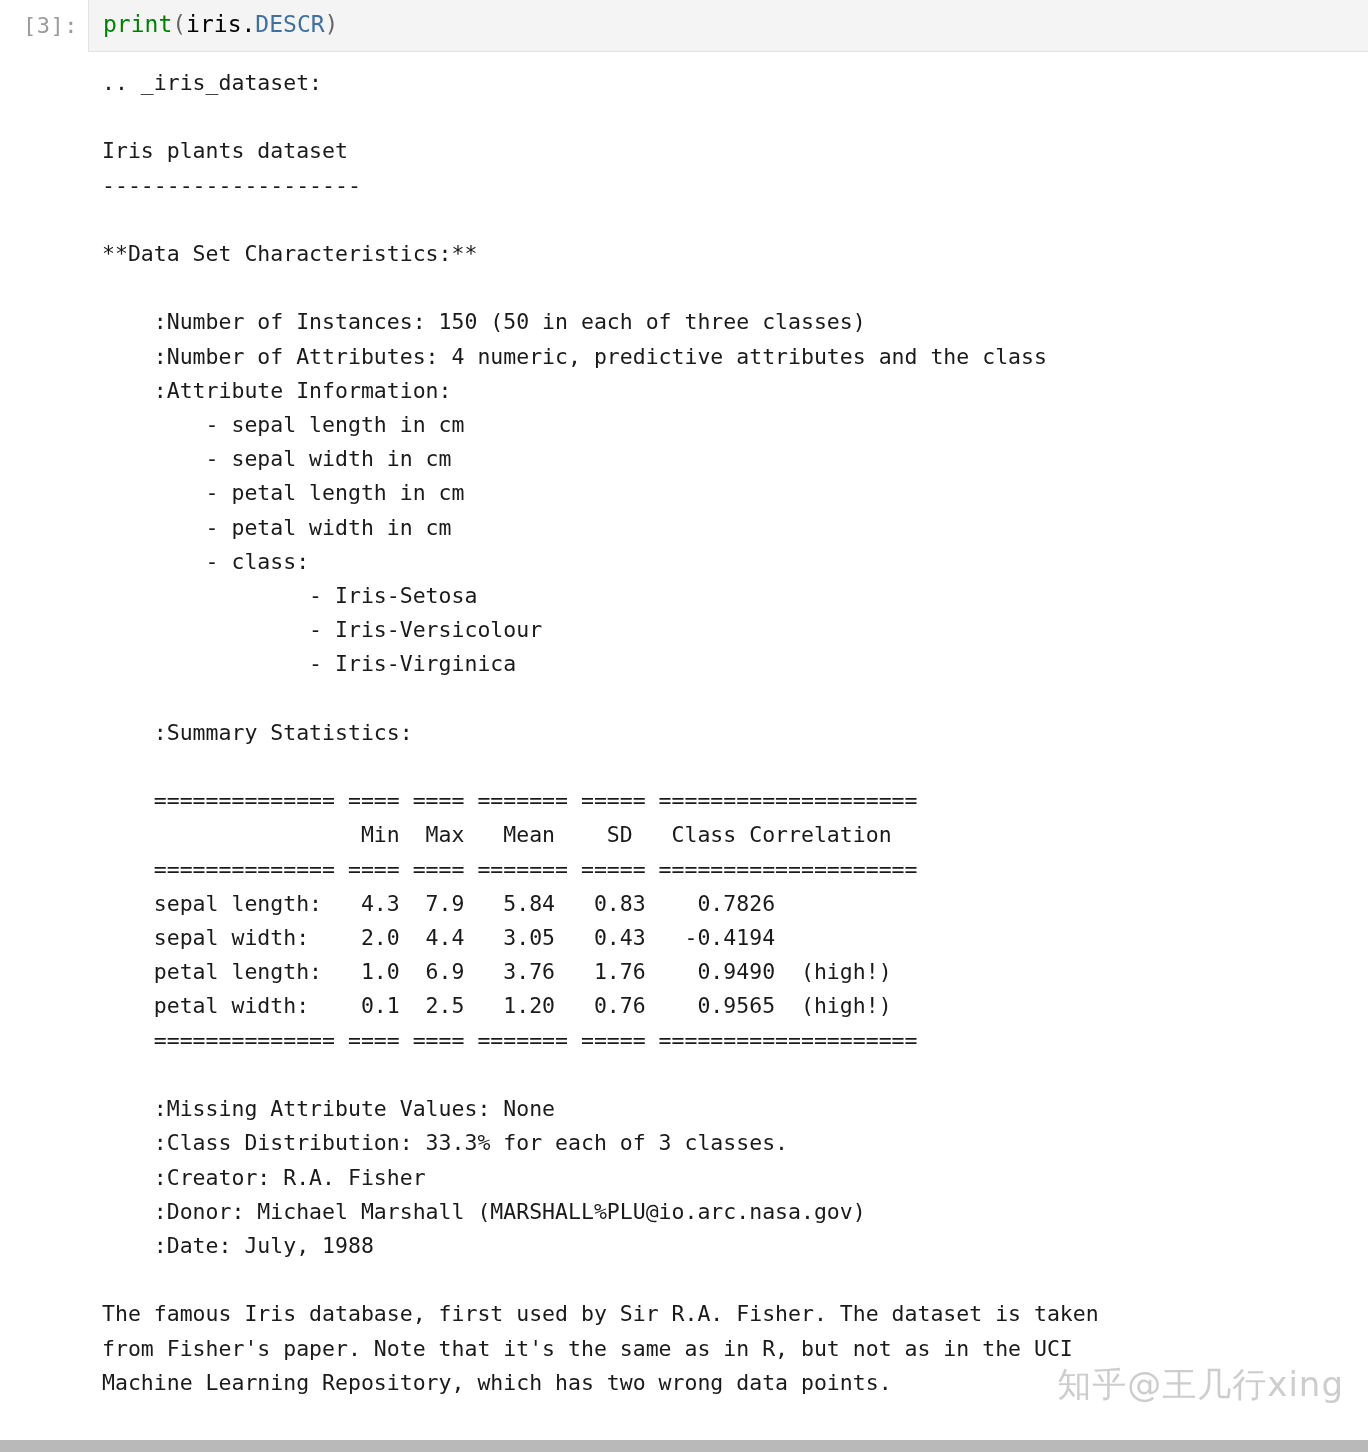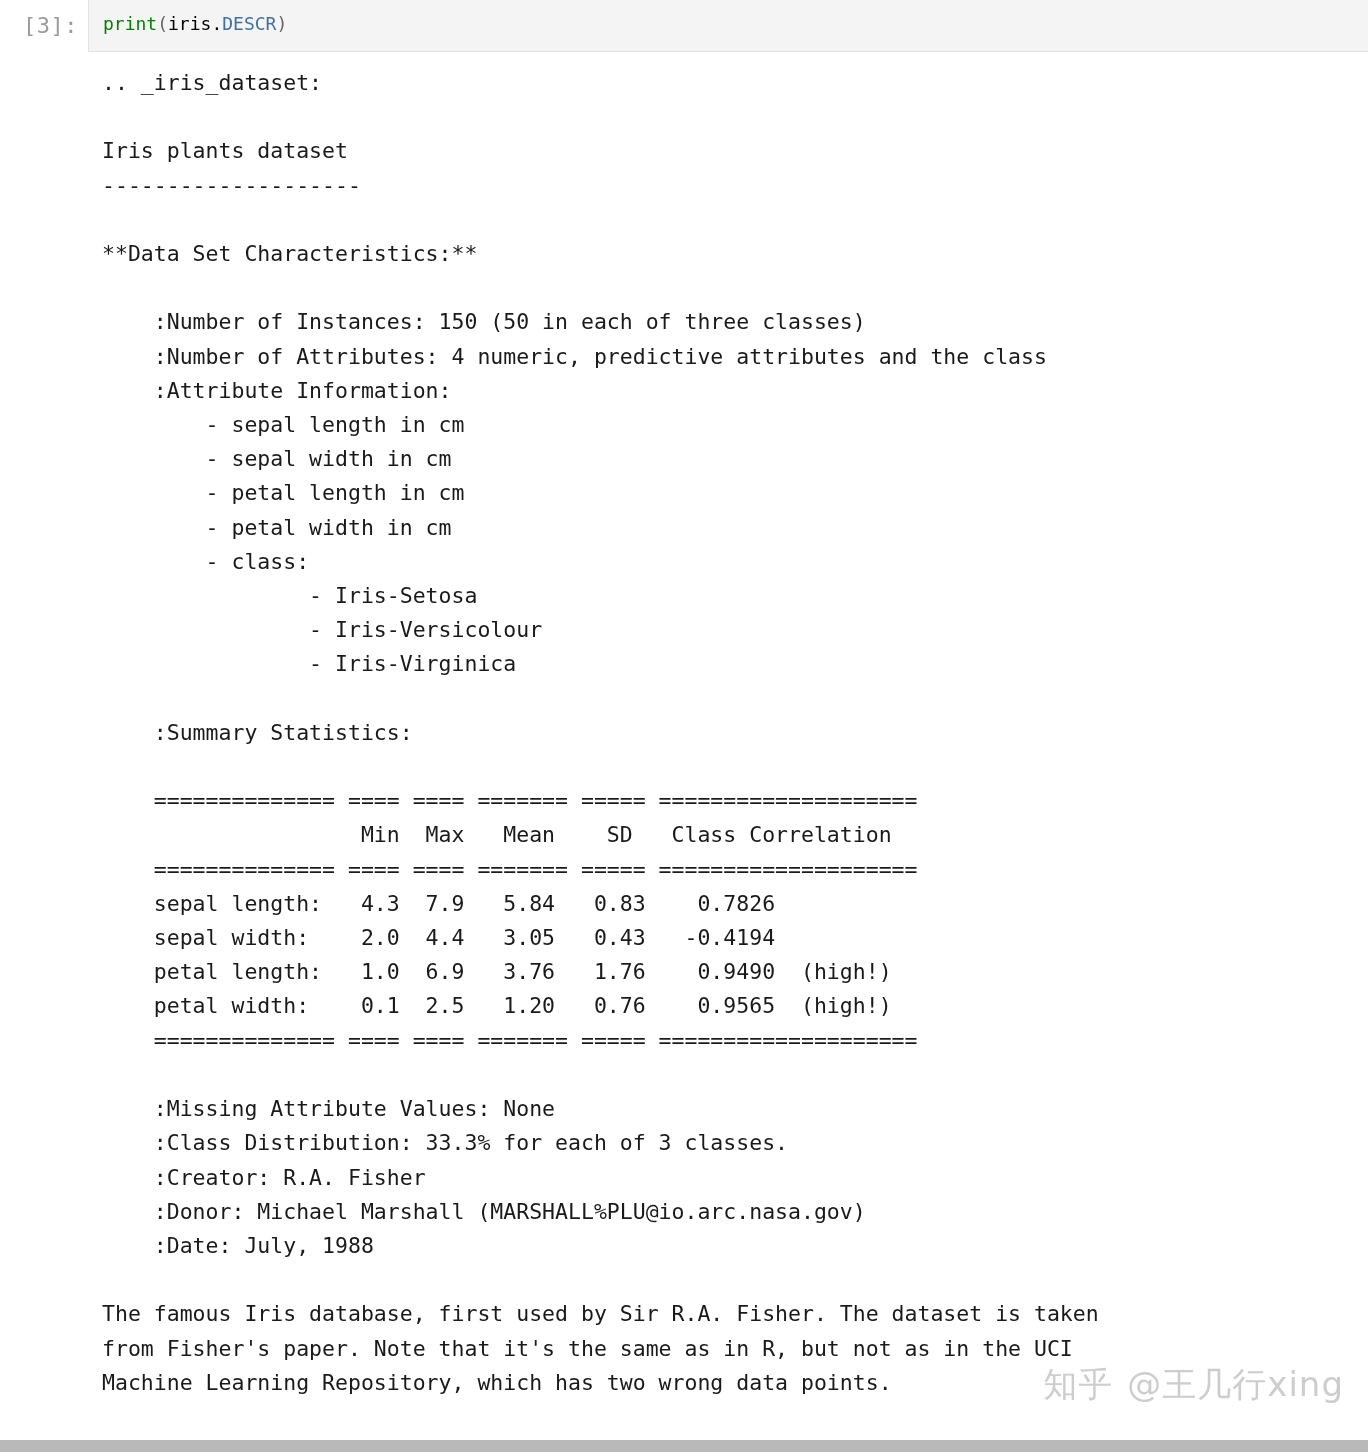--- a/index.html
+++ b/index.html
@@ -40,21 +40,21 @@
   }
   .code-area {
     flex: 1 1 auto;
     align-self: stretch;
     background: #f4f4f4;
     border-left: 1px solid #e3e3e3;
     border-bottom: 1px solid #e3e3e3;
     padding: 9px 0 0 14px;
   }
   .code-line {
-    font-size: 18px;
+    font-size: 23px;
     line-height: 30px;
     white-space: pre;
     font-family: "DejaVu Sans Mono", "Liberation Mono", monospace;
   }
   .tok-fn   { color: #008000; }
   .tok-name { color: #000000; }
   .tok-punc { color: #666666; }
   .tok-attr { color: #4070a0; }
 
   
@@ -93,21 +93,21 @@
     font-family: "DejaVu Sans", "Liberation Sans", sans-serif;
     font-size: 34px;
     line-height: 40px;
     color: #c9c9c9;
     opacity: 0.92;
     white-space: nowrap;
     user-select: none;
     pointer-events: none;
     letter-spacing: 1px;
   }
-  .watermark .wm-logo { margin-right: 14px; }
+  .watermark .wm-logo { }
 </style>
 </head>
 <body>
 
 <div class="cell-input">
   <div class="prompt">[3]:</div>
   <div class="code-area">
     <div class="code-line"><span class="tok-fn">print</span><span class="tok-punc">(</span><span class="tok-name">iris</span><span class="tok-name">.</span><span class="tok-attr">DESCR</span><span class="tok-punc">)</span></div>
   </div>
 </div>

